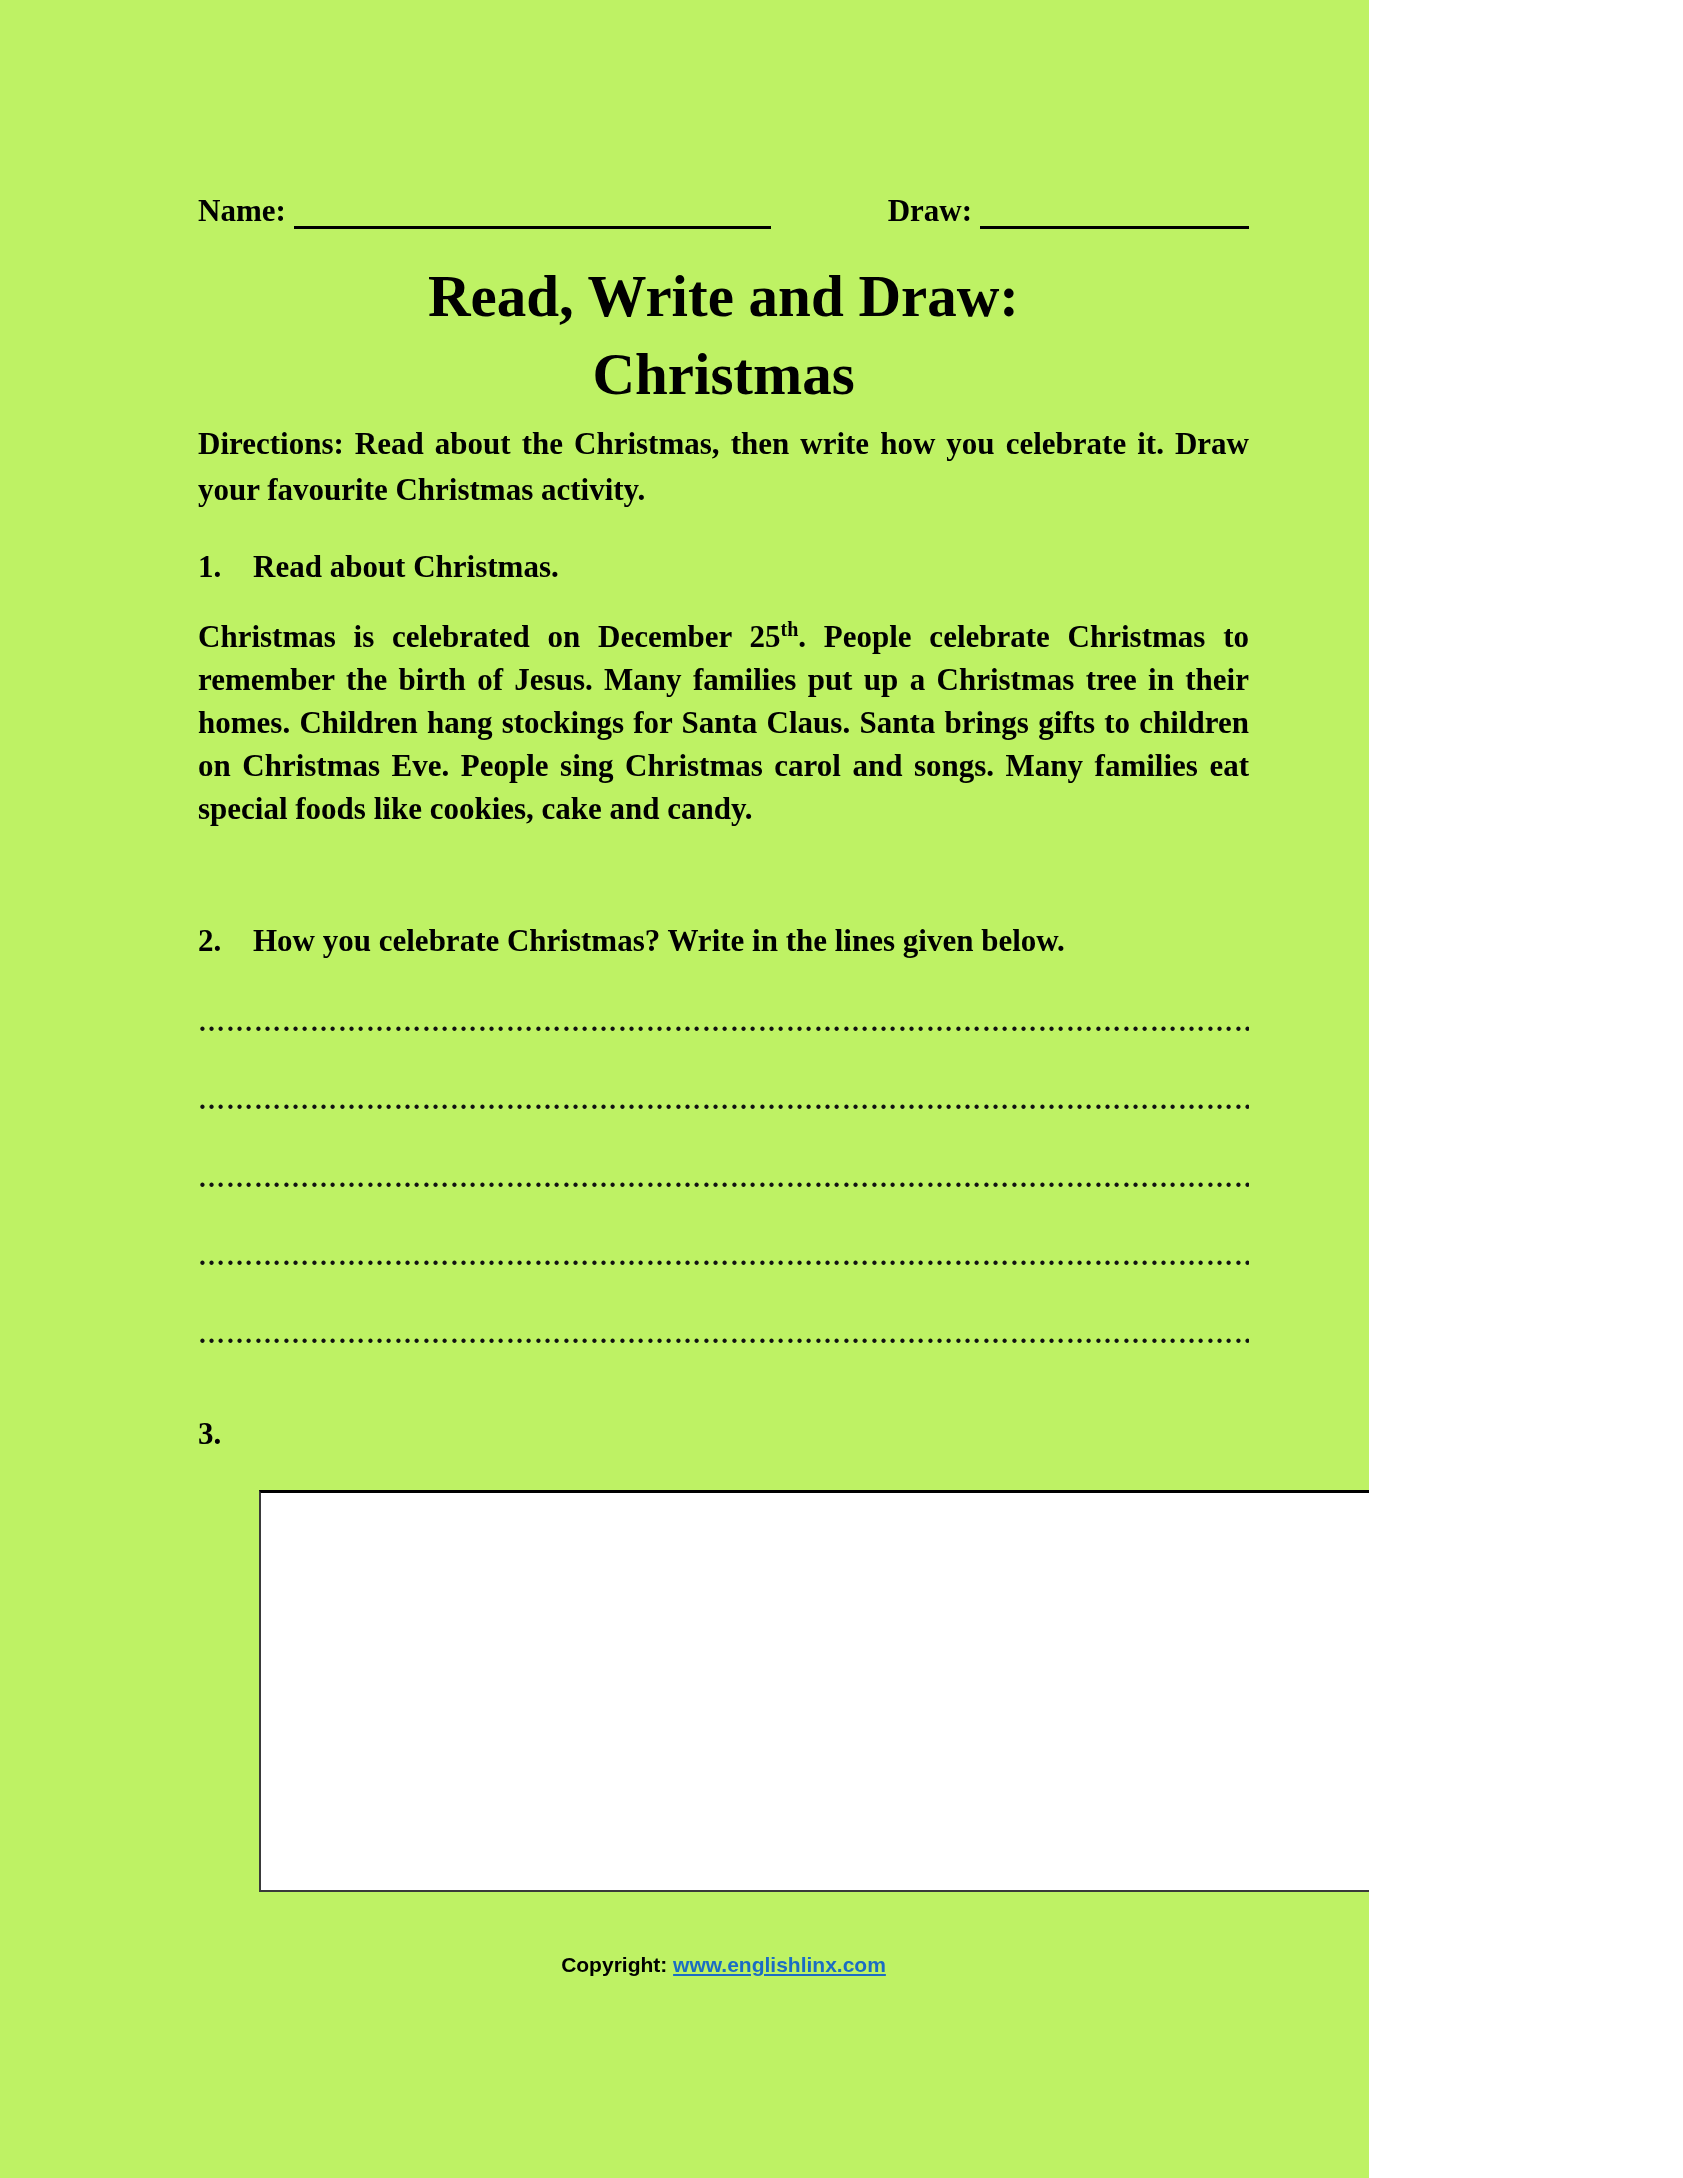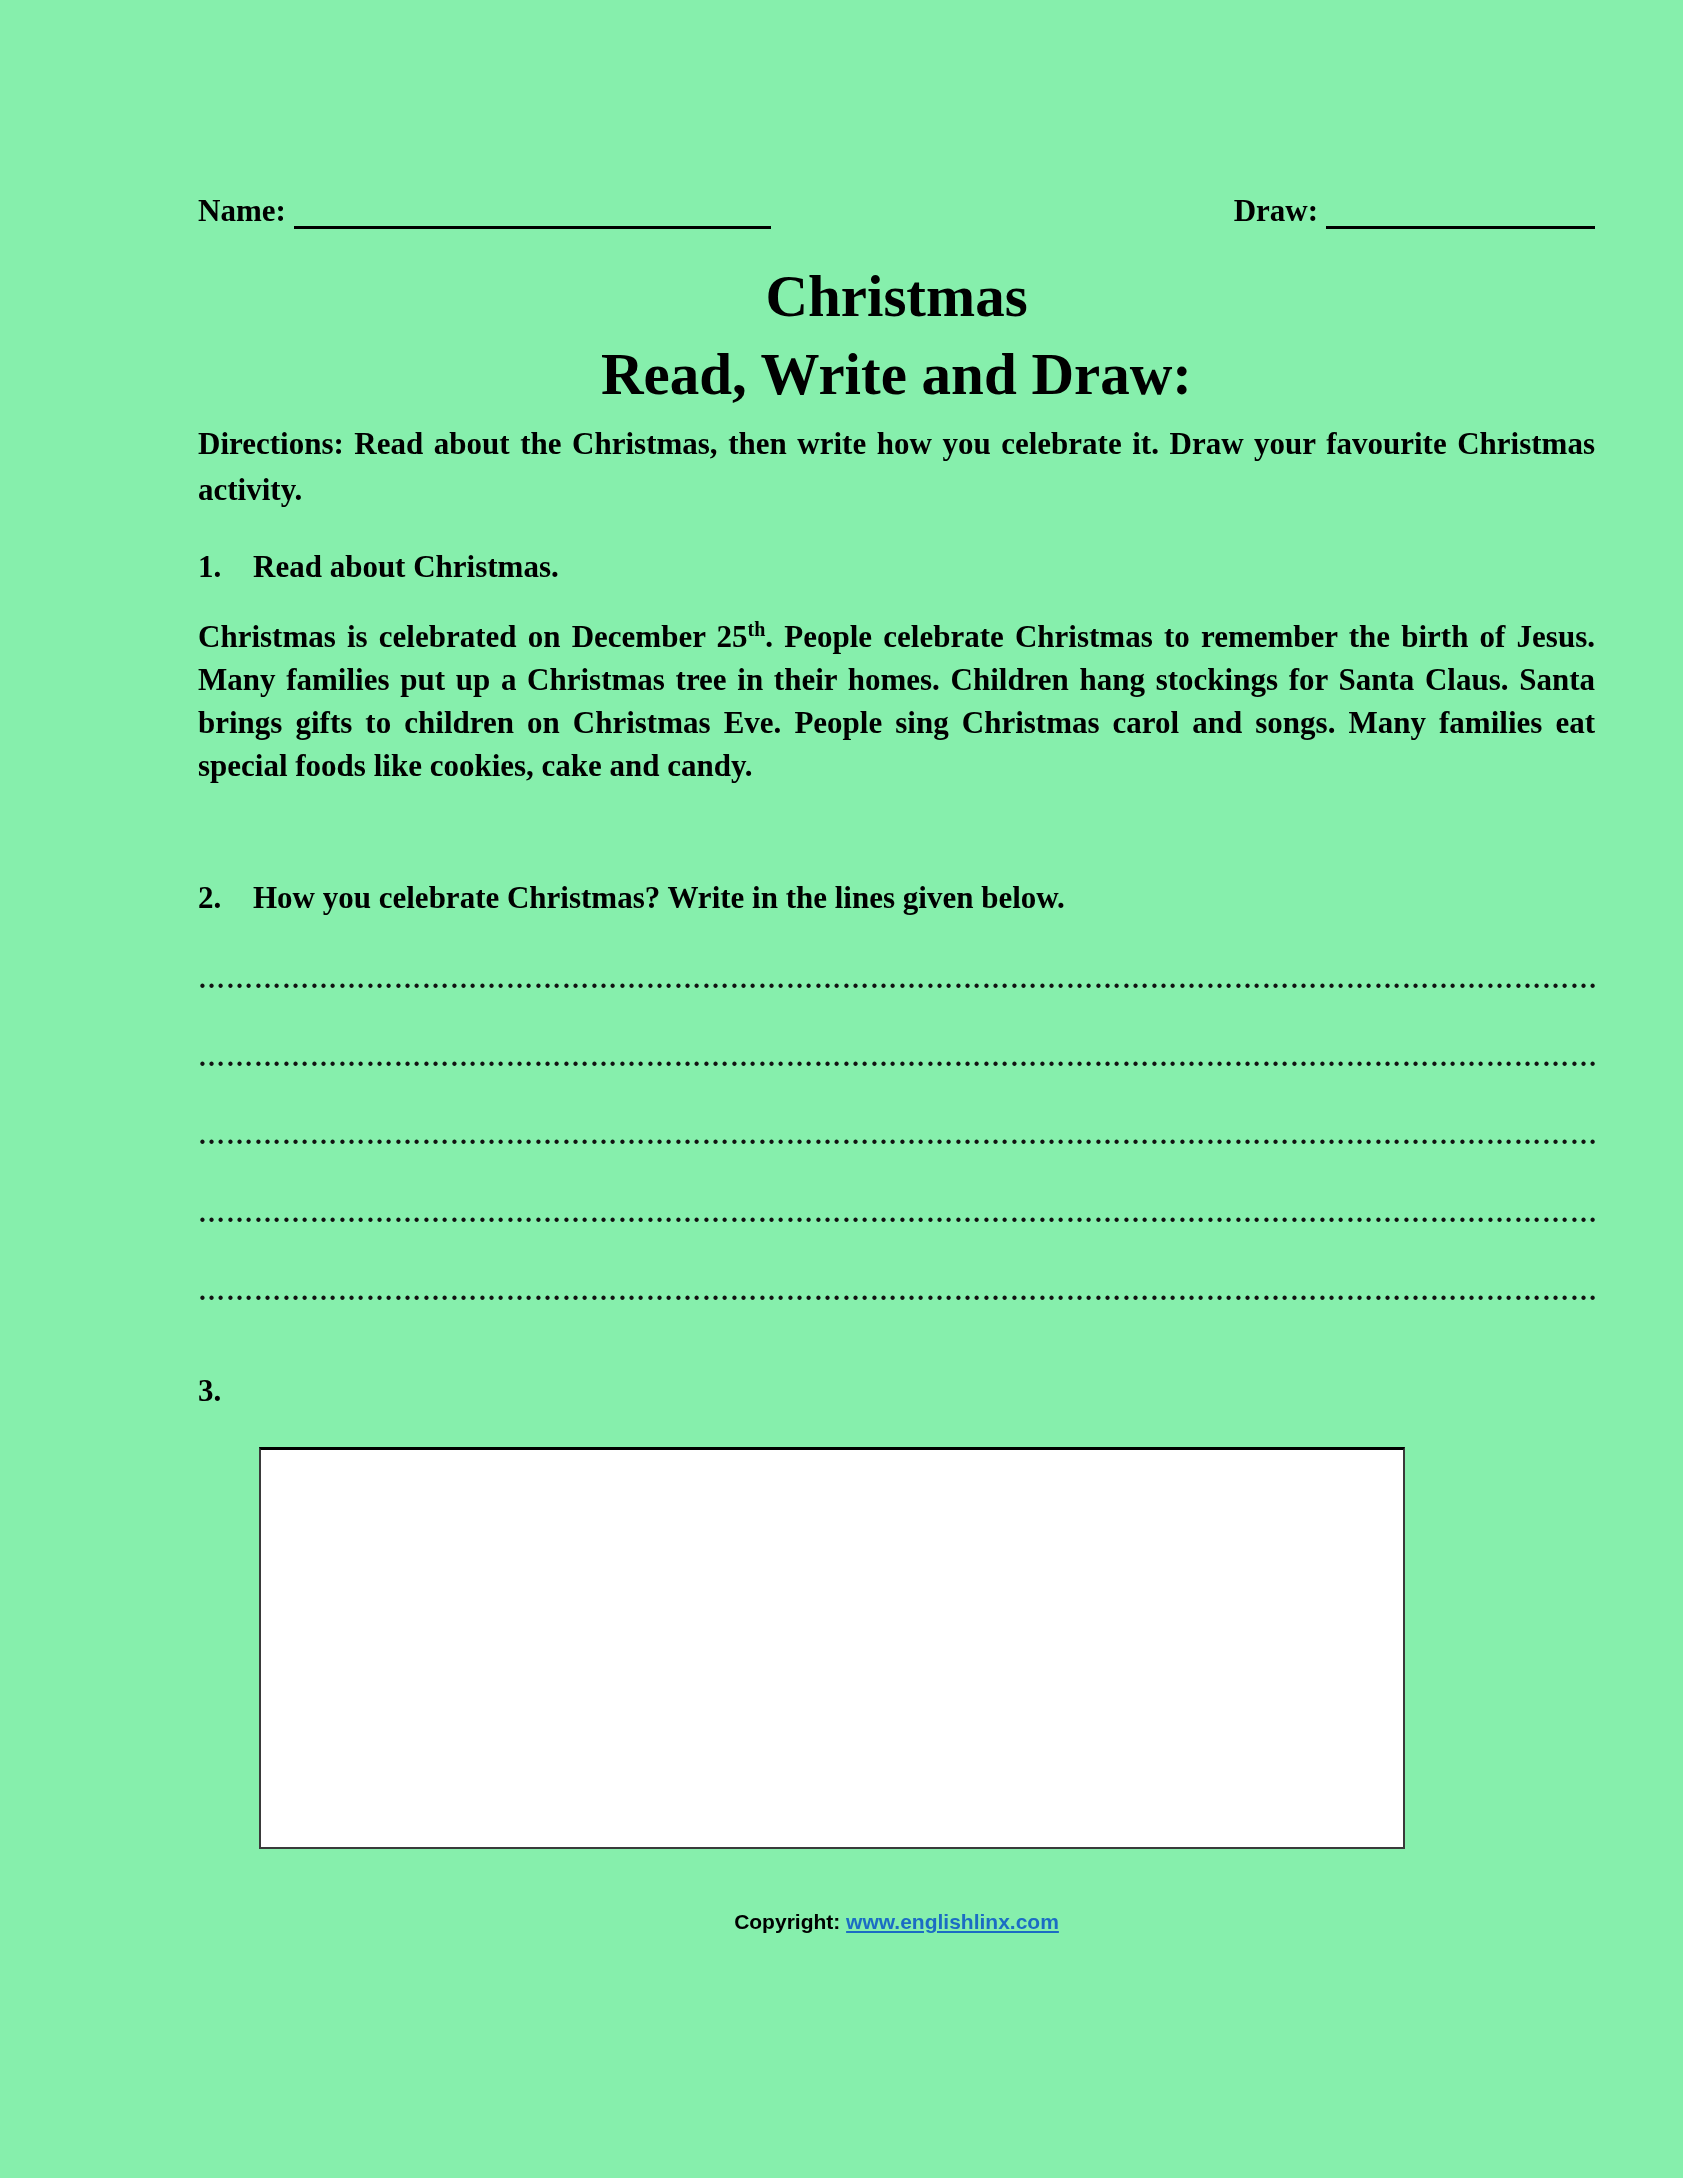--- a/index.html
+++ b/index.html
@@ -2,25 +2,25 @@
 <html style="--link-color: #1B6CC4;"><head>
 <meta charset="utf-8">
 <style>
   html, body {
     margin: 0;
     padding: 0;
     background: #ffffff;
   }
   .page {
     position: relative;
-    width: 1683px;
+    width: 1369px;
     height: 2178px;
-    background: #86efac;
+    background: #bef264;
     box-sizing: border-box;
-    padding: 193px 88px 0 198px;
+    padding: 193px 120px 0 198px;
     font-family: "Liberation Serif", serif;
     color: #000000;
     overflow: hidden;
   }
   
   .header-row {
     display: flex;
     justify-content: space-between;
     align-items: flex-end;
     font-size: 31px;
@@ -127,22 +127,22 @@
       <span class="field-label">Name:</span>
       <span class="blank-line name-blank"></span>
     </div>
     <div class="field">
       <span class="field-label">Draw:</span>
       <span class="blank-line date-blank"></span>
     </div>
   </div>
 
   <div class="title-block">
+    <div>Read, Write and Draw:</div>
     <div>Christmas</div>
-    <div>Read, Write and Draw:</div>
   </div>
 
   <p class="directions">Directions: Read about the Christmas, then write how you celebrate it. Draw your favourite Christmas activity.</p>
 
   <div class="section-heading heading-1">
     <span class="section-number">1.</span>
     <span>Read about Christmas.</span>
   </div>
 
   <p class="passage"><span>Christmas is celebrated on December 25</span><sup>th</sup><span>. People celebrate Christmas to remember the birth of Jesus. Many families put up a Christmas tree in their homes. Children hang stockings for Santa Claus. Santa brings gifts to children on Christmas Eve. People sing Christmas carol and songs. Many families eat special foods like cookies, cake and candy.</span></p>

